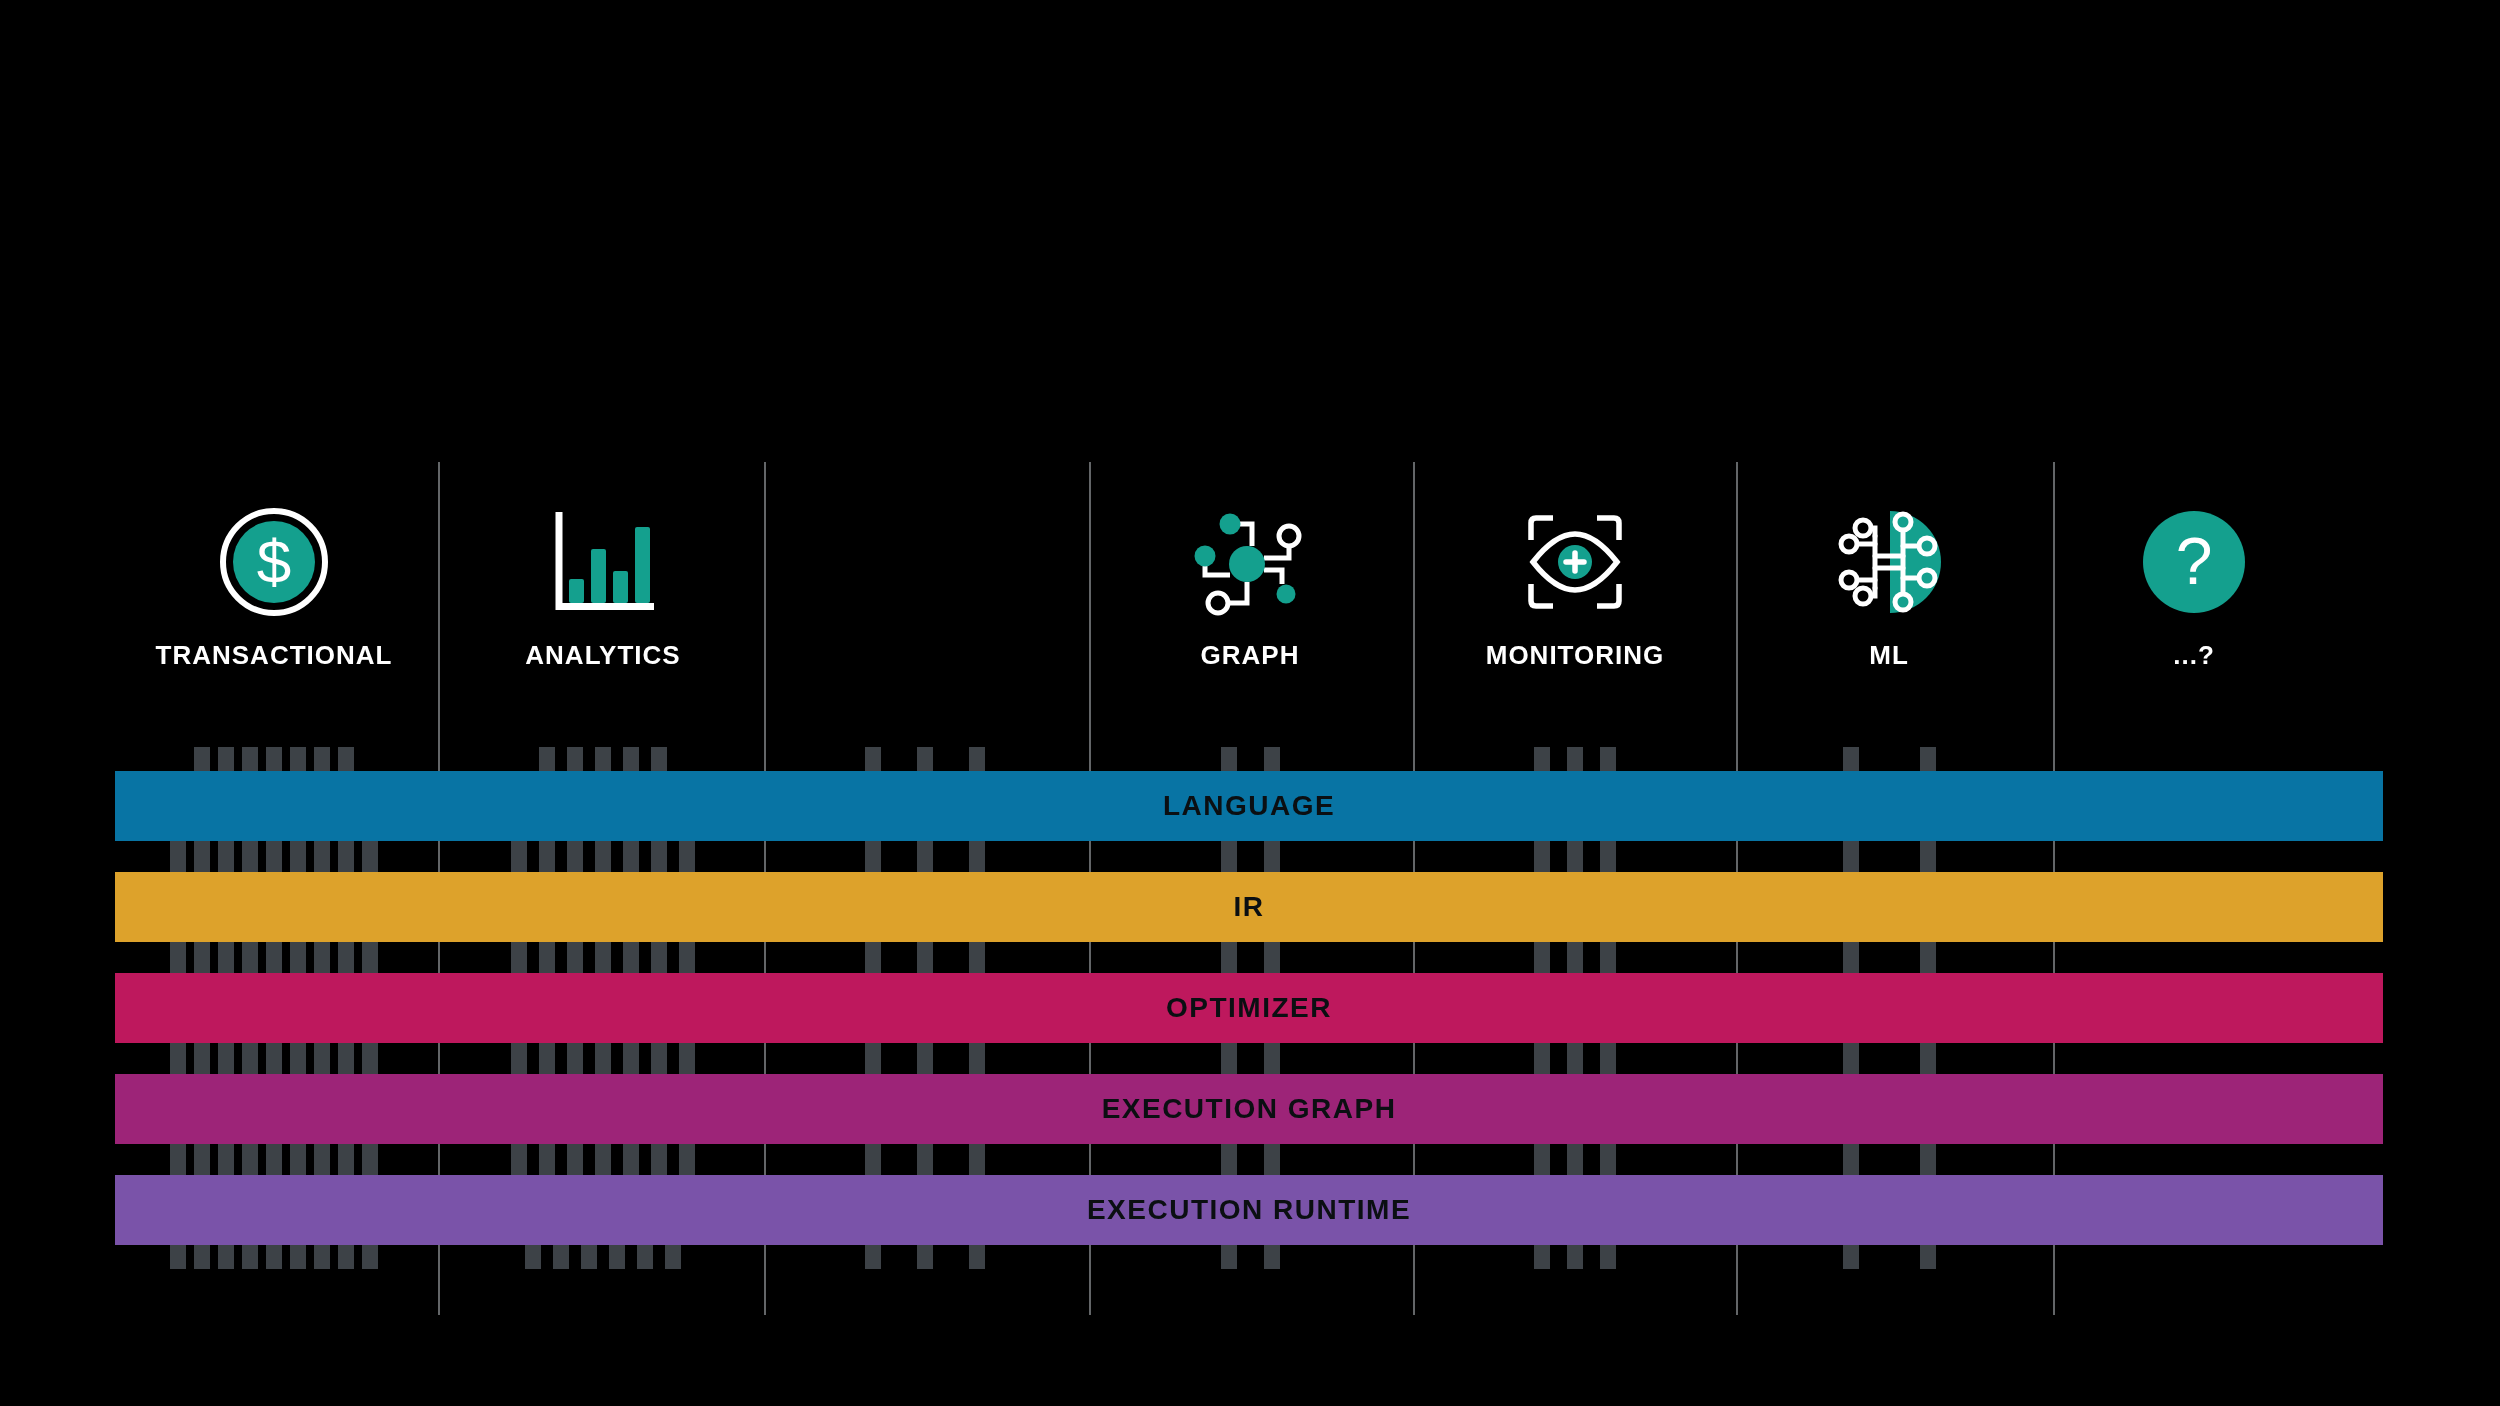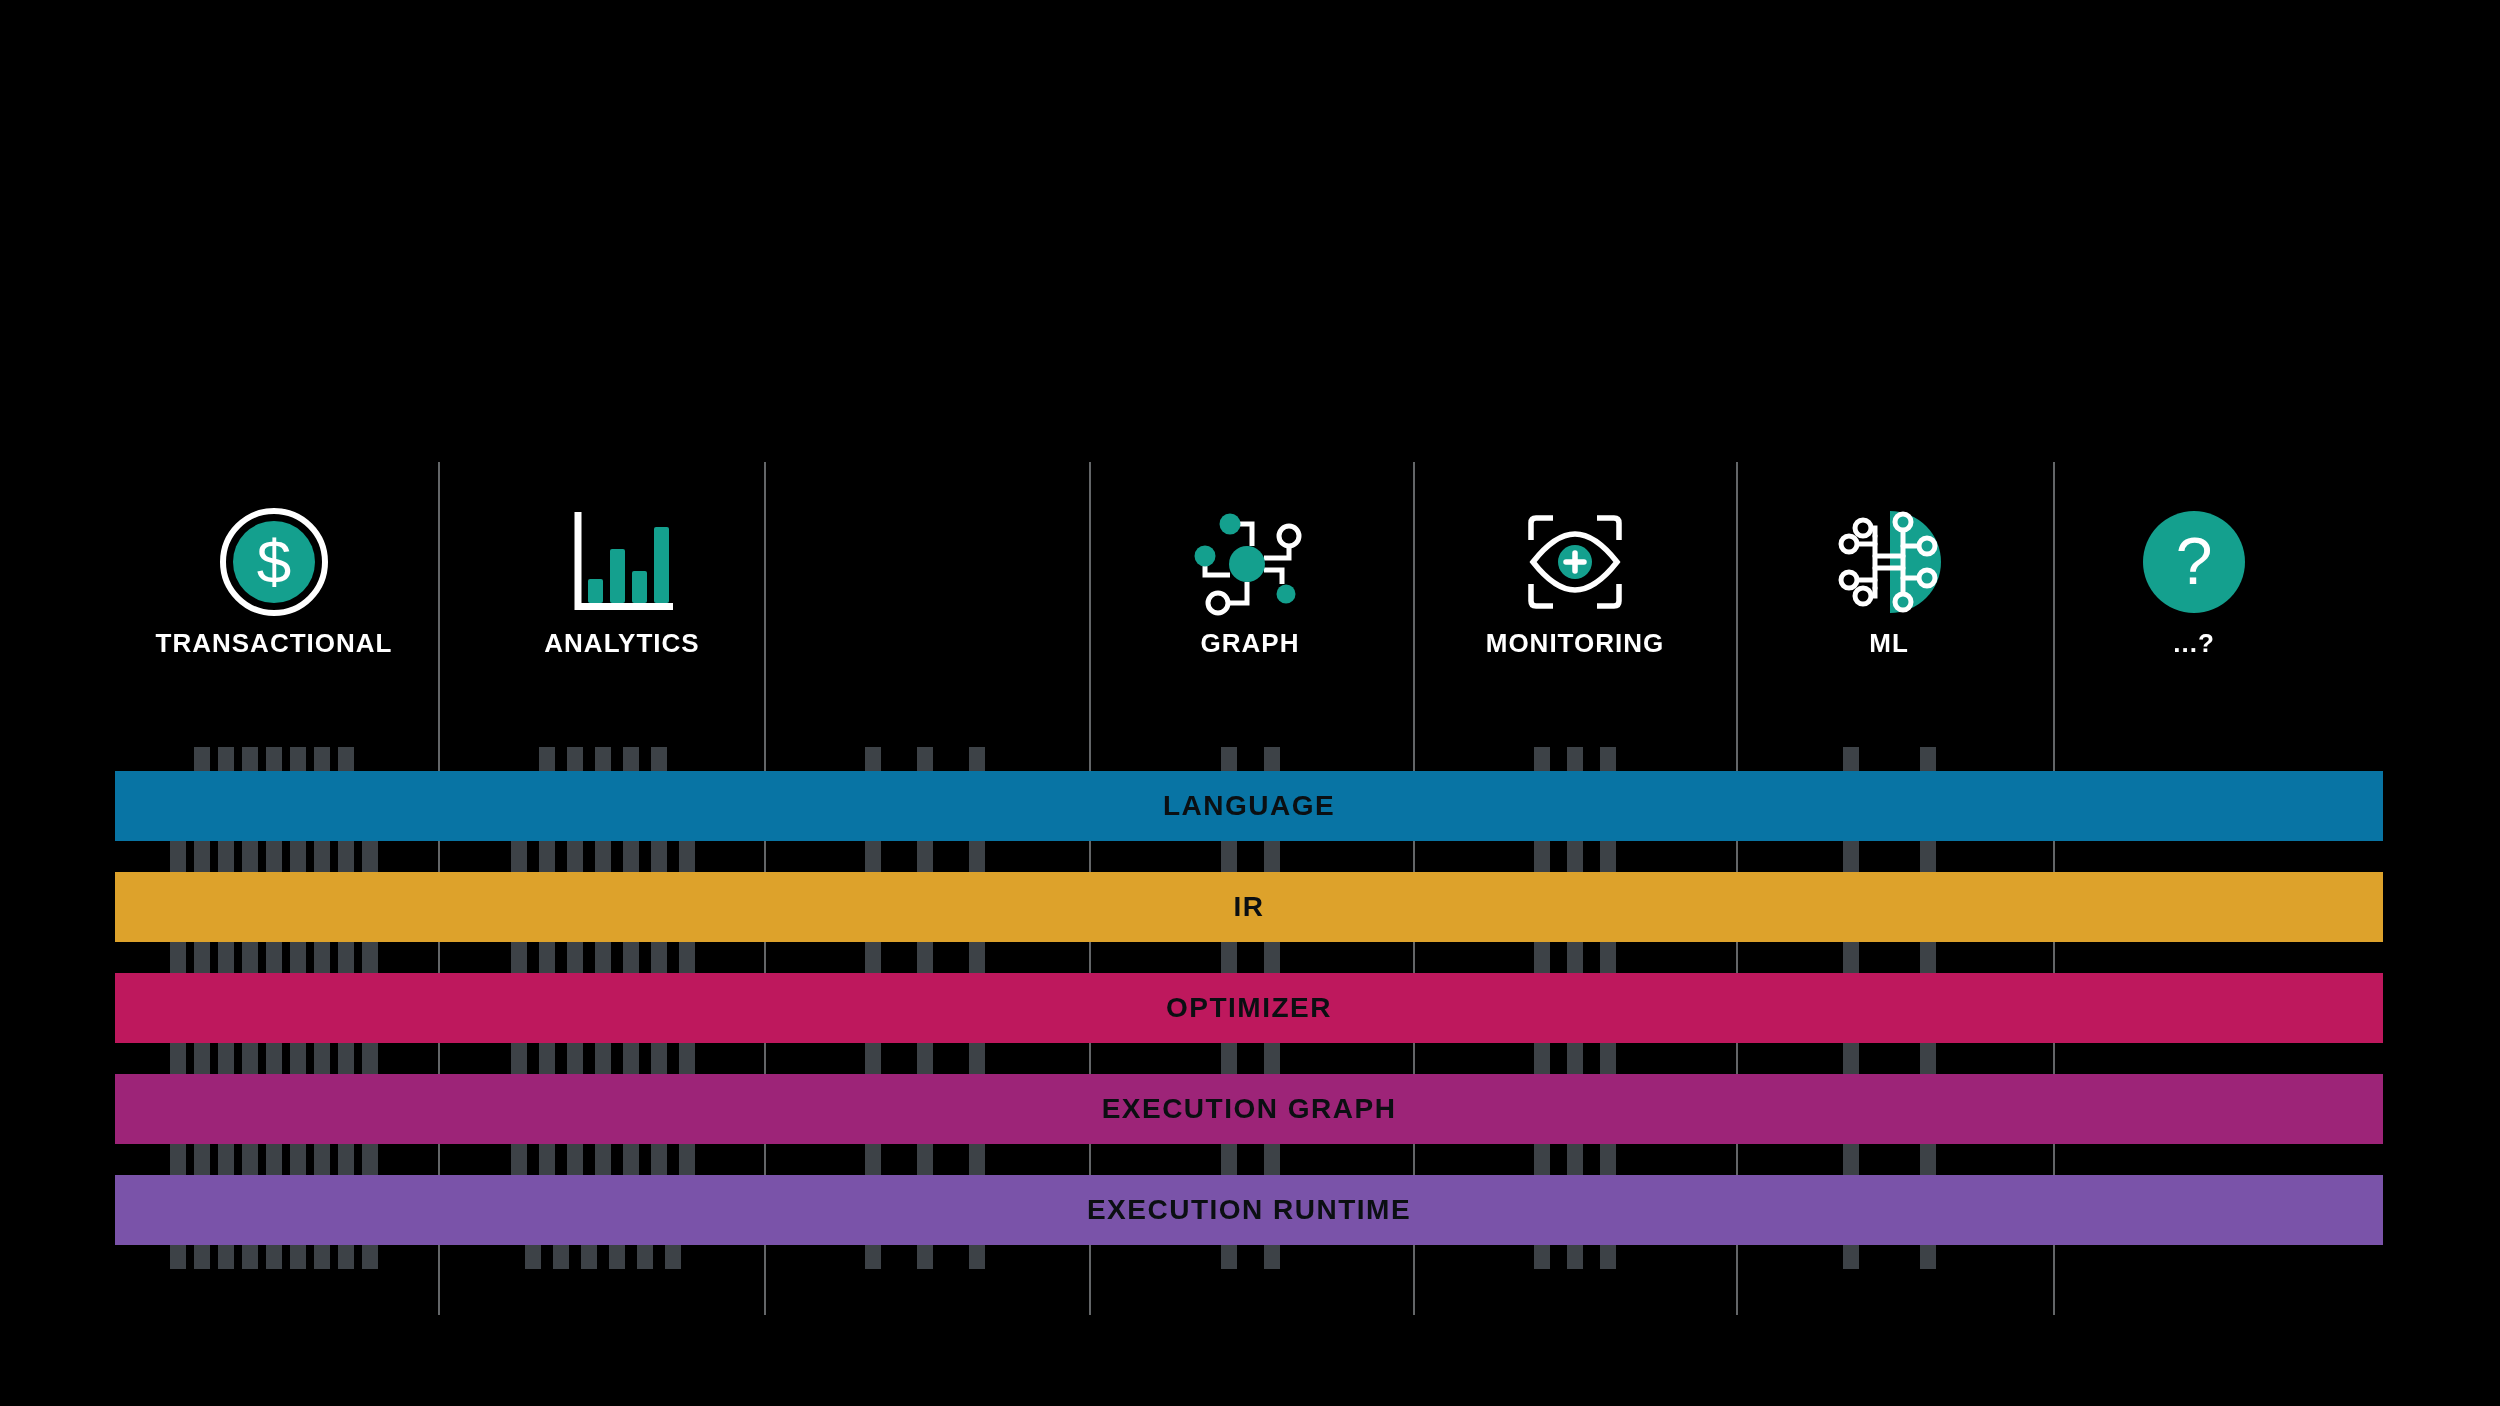--- a/index.html
+++ b/index.html
@@ -24,21 +24,21 @@
     position:absolute;top:462px;height:853px;width:2px;
     background:var(--divider,#84888b);opacity:.75;z-index:0;
   }
   
   .col{
     position:absolute;width:300px;top:498px;z-index:3;
     display:flex;flex-direction:column;align-items:center;
   }
   .icon-wrap{height:128px;display:flex;align-items:center;justify-content:center;}
   .col-label{
-    margin-top:2px;font-size:26px;font-weight:700;letter-spacing:1px;
+    margin-top:14px;font-size:26px;font-weight:700;letter-spacing:1px;
     color:#fff;white-space:nowrap;text-align:right;
   }
   
   .bar{
     position:absolute;left:115px;width:2268px;height:70px;z-index:2;
     display:flex;align-items:center;justify-content:center;
   }
   .bar span{
     font-size:28px;font-weight:700;letter-spacing:1.5px;
     color:var(--bar-label,#0b0f12);white-space:nowrap;
@@ -67,21 +67,21 @@
     <div class="icon-wrap">
       <svg viewBox="0 0 112 112" width="112" height="112">
         <circle cx="56" cy="56" r="51" fill="none" stroke="#fff" stroke-width="6"></circle>
         <circle cx="56" cy="56" r="41" fill="var(--teal)"></circle>
         <text x="56" y="77" text-anchor="middle" font-size="62" font-weight="400" fill="#fff">$</text>
       </svg>
     </div>
     <div class="col-label">TRANSACTIONAL</div>
   </div>
 
-  <div class="col" style="left:472px">
+  <div class="col" style="left:453px">
     <div class="icon-wrap">
       <svg viewBox="0 0 112 112" width="112" height="112">
         <path d="M12 6 V100.5 H107" fill="none" stroke="#fff" stroke-width="7"></path>
         <rect x="22" y="73" width="15" height="24" rx="2" fill="var(--teal)"></rect>
         <rect x="44" y="43" width="15" height="54" rx="2" fill="var(--teal)"></rect>
         <rect x="66" y="65" width="15" height="32" rx="2" fill="var(--teal)"></rect>
         <rect x="88" y="21" width="15" height="76" rx="2" fill="var(--teal)"></rect>
       </svg>
     </div>
     <div class="col-label">ANALYTICS</div>

